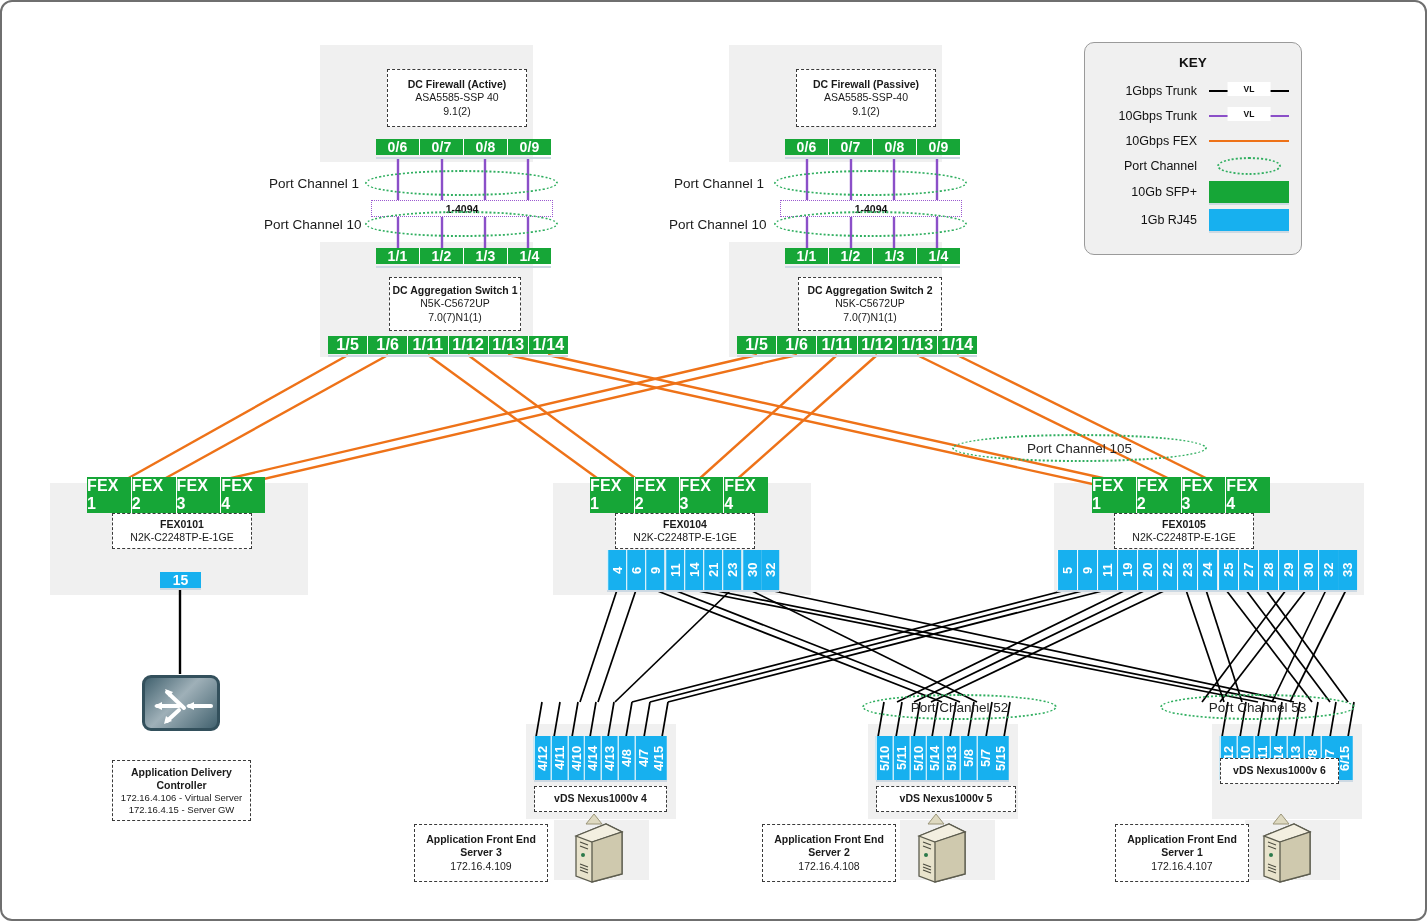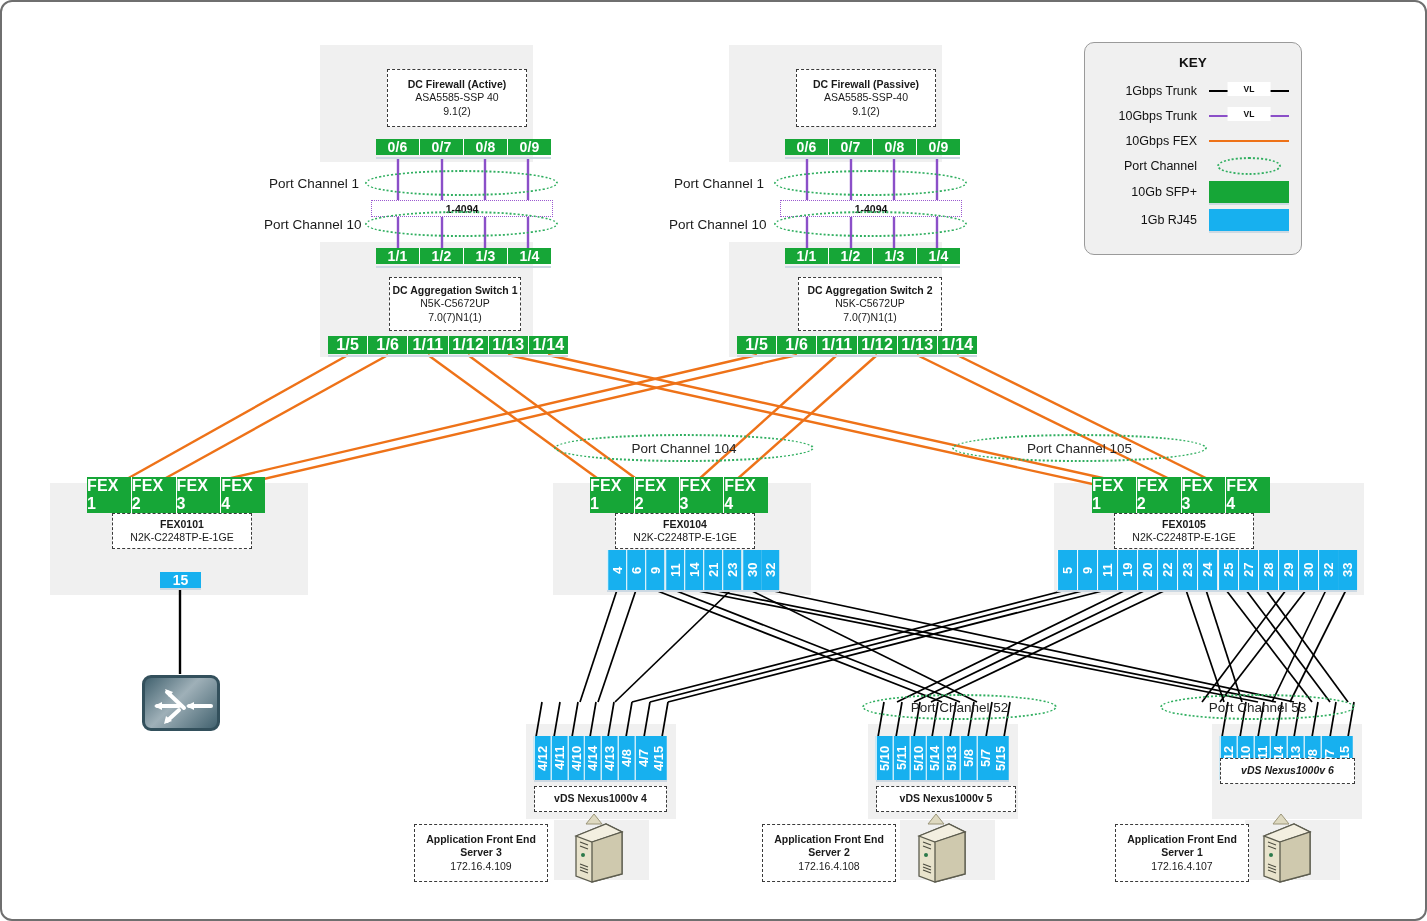--- a/index.html
+++ b/index.html
@@ -278,23 +278,20 @@
   </div>
   <div class="abs portrow" style="left:735px;top:333px;width:240px;height:20px;">
     <div class="gport small" style="flex:1">1/5</div>
     <div class="gport small" style="flex:1">1/6</div>
     <div class="gport small" style="flex:1">1/11</div>
     <div class="gport small" style="flex:1">1/12</div>
     <div class="gport small" style="flex:1">1/13</div>
     <div class="gport small" style="flex:1">1/14</div>
   </div>
 
-  <div class="abs pce" style="left:552px;top:432px;width:260px;height:28px;">
-    <span>Port Channel 104</span>
-  </div>
   <div class="abs pce" style="left:950px;top:432px;width:255px;height:28px;">
     <span>Port Channel 105</span>
   </div>
 
   <div class="abs portrow" style="left:85px;top:483px;width:178px;height:19px;">
     <div class="gport small" style="flex:1">FEX 1</div>
     <div class="gport small" style="flex:1">FEX 2</div>
     <div class="gport small" style="flex:1">FEX 3</div>
     <div class="gport small" style="flex:1">FEX 4</div>
   </div>
@@ -364,20 +361,26 @@
           <polygon points="20,11 28,14 24,19" fill="#fff" stroke="none"></polygon>
         <line x1="34" y1="28" x2="12" y2="28"></line>
           <polygon points="9,28 17,24 17,32" fill="#fff" stroke="none"></polygon>
         <line x1="66" y1="28" x2="44" y2="28"></line>
           <polygon points="41,28 49,24 49,32" fill="#fff" stroke="none"></polygon>
         <line x1="34" y1="32" x2="22" y2="43"></line>
           <polygon points="19,46 21,38 27,43" fill="#fff" stroke="none"></polygon>
       </g>
     </svg>
   </div>
+  <div class="abs dbox" style="left:110px;top:758px;width:139px;height:61px;">
+    <div class="t1">Application Delivery</div>
+    <div class="t1">Controller</div>
+    <div class="t2" style="font-size:9.5px;">172.16.4.106 - Virtual Server</div>
+    <div class="t2" style="font-size:9.5px;">172.16.4.15   - Server GW</div>
+  </div>
 
   <div class="abs pce" style="left:860px;top:692px;width:195px;height:26px;">
     <span>Port Channel 52</span>
   </div>
   <div class="abs pce" style="left:1158px;top:692px;width:195px;height:26px;">
     <span>Port Channel 53</span>
   </div>
 
   <div class="abs bluerow" style="left:532px;top:734px;width:133px;height:44px;">
     <div class="bport" style="flex:1">4/12</div>
@@ -410,21 +413,21 @@
   <div class="abs bluerow" style="left:1218px;top:734px;width:133px;height:44px;">
     <div class="bport" style="flex:1">6/12</div>
     <div class="bport" style="flex:1">6/10</div>
     <div class="bport" style="flex:1">6/11</div>
     <div class="bport" style="flex:1">6/14</div>
     <div class="bport" style="flex:1">6/13</div>
     <div class="bport" style="flex:1">6/8</div>
     <div class="bport" style="flex:1">6/7</div>
     <div class="bport" style="flex:1">6/15</div>
   </div>
-  <div class="abs dbox" style="left:1218px;top:756px;width:135px;height:26px;font-style:italic;">
+  <div class="abs dbox" style="left:1218px;top:756px;width:119px;height:26px;">
     <div class="t1">vDS Nexus1000v 6</div>
   </div>
 
   <div class="abs dbox" style="left:412px;top:822px;width:134px;height:58px;">
     <div class="t1">Application Front End</div>
     <div class="t1">Server 3</div>
     <div class="t2">172.16.4.109</div>
   </div>
   <div class="abs" style="left:566px;top:820px;width:58px;height:62px;">
     <svg width="58" height="62" viewBox="0 0 58 62">

